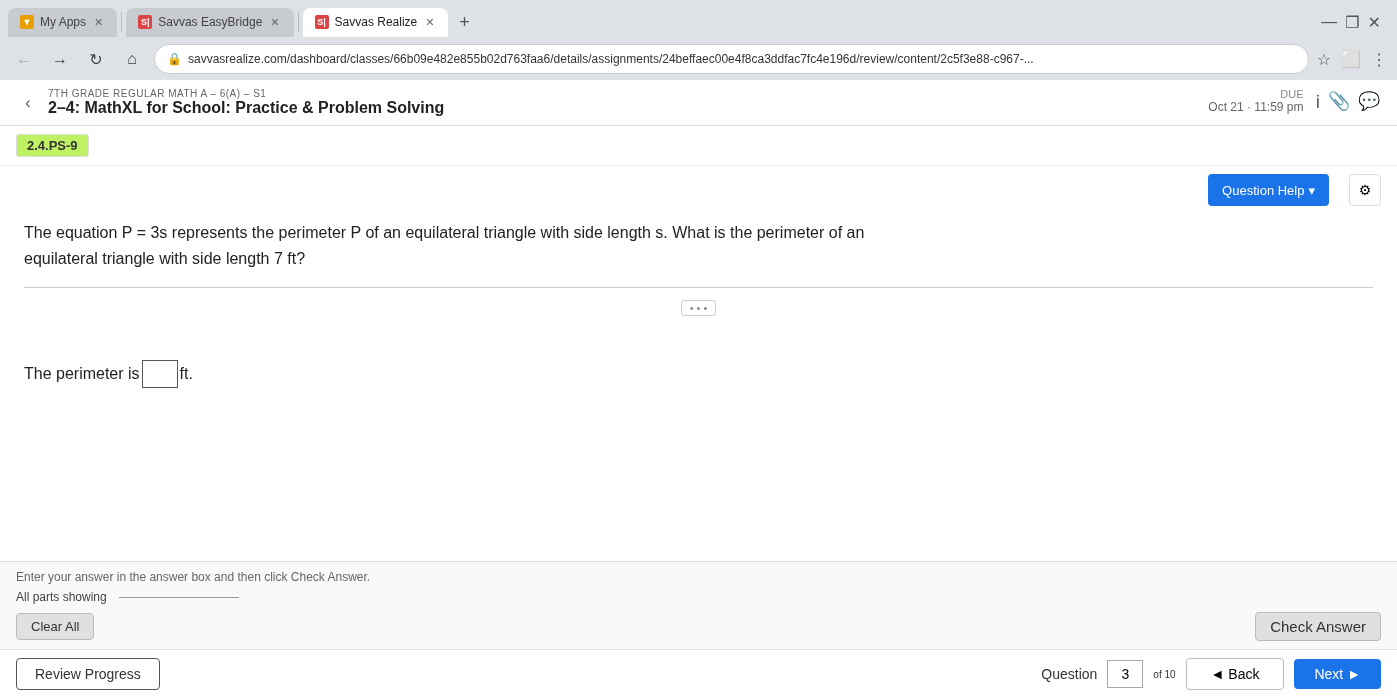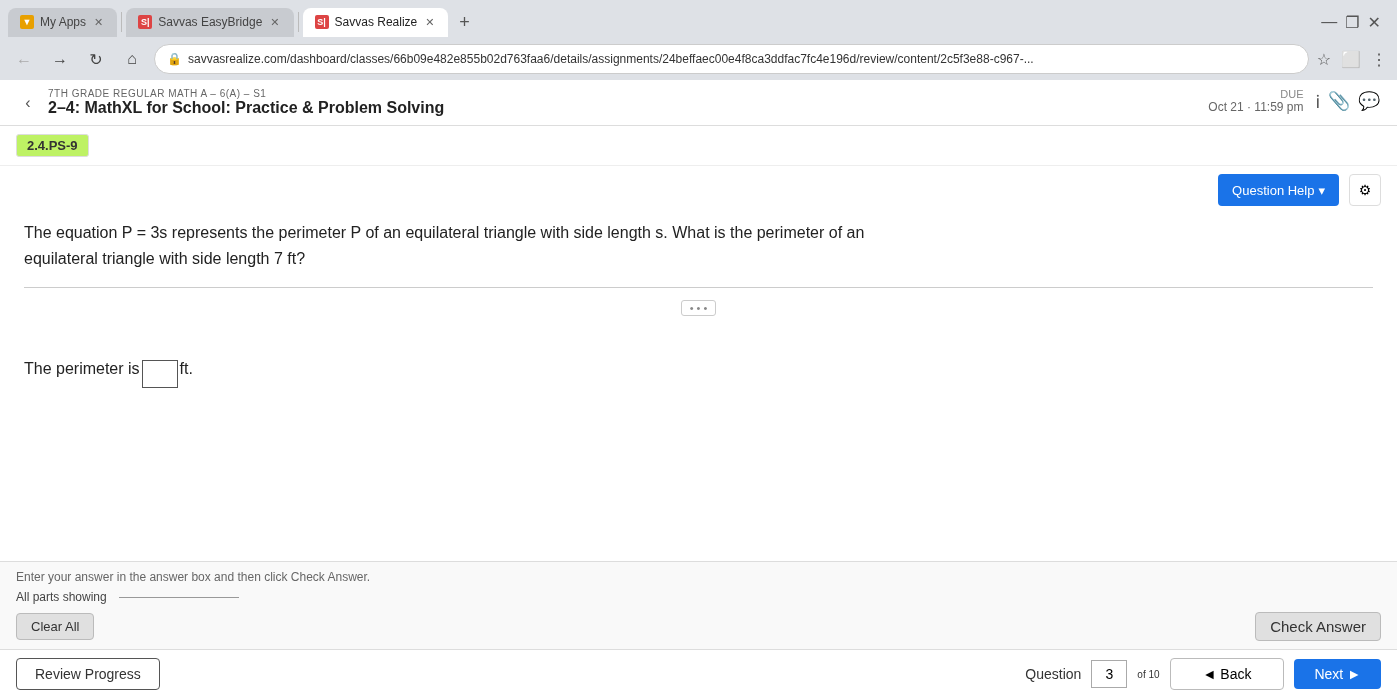--- a/index.html
+++ b/index.html
@@ -39,48 +39,48 @@
     .due-info { text-align: right; font-size: 12px; color: #666; }
     .due-label { font-size: 11px; color: #888; }
     .header-icons { display: flex; gap: 8px; align-items: center; }
     .header-icon { font-size: 18px; color: #555; cursor: pointer; }
 
     
     .question-label-bar { padding: 8px 16px; border-bottom: 1px solid #eee; }
     .question-section-label { font-size: 13px; font-weight: bold; color: #333; background: #bef264; display: inline-block; padding: 3px 10px; border: 1px solid #ddd; border-radius: 3px; }
 
     
-    .question-toolbar { display: flex; justify-content: flex-end; padding: 8px 16px 4px; gap: 10px; }
+    .question-toolbar { display: flex; justify-content: flex-end; padding: 8px 16px 4px; gap: 20px; }
     .question-help-btn { background: #1a73e8; color: white; border: none; padding: 6px 14px; border-radius: 4px; cursor: pointer; font-size: 13px; display: flex; align-items: center; gap: 4px; }
     .settings-icon-btn { width: 32px; height: 32px; border: 1px solid #ddd; border-radius: 4px; display: flex; align-items: center; justify-content: center; cursor: pointer; background: #fff; }
 
     .question-content { padding: 10px 24px 10px 24px; flex: 1; }
     .question-text { font-size: 16px; color: #222; line-height: 1.6; margin-bottom: 16px; }
     .question-divider { border: none; border-top: 1px solid #ccc; margin: 12px 0; }
-    .answer-area { font-size: 16px; color: #222; display: flex; gap: 2px; margin-top: 44px; }
+    .answer-area { font-size: 16px; color: #222; display: flex; align-items: center; gap: 2px; margin-top: 44px; }
     .answer-input { width: 36px; height: 28px; border: 1px solid #555; text-align: center; font-size: 15px; }
 
     
     .bottom-bar { border-top: 1px solid #ddd; padding: 8px 16px; background: #f9f9f9; }
     .hint-text { font-size: 12px; color: #666; margin-bottom: 6px; }
     .parts-row { display: flex; align-items: center; gap: 12px; margin-bottom: 8px; }
     .parts-label { font-size: 12px; color: #444; }
     .parts-divider { flex: 0 0 120px; border-top: 1px solid #999; }
     .action-row { display: flex; align-items: center; justify-content: space-between; }
     .clear-all-btn { background: #e0e0e0; color: #333; border: 1px solid #bbb; padding: 5px 14px; border-radius: 4px; cursor: pointer; font-size: 13px; }
     .check-answer-btn { background: #e0e0e0; color: #333; border: 1px solid #bbb; padding: 5px 14px; border-radius: 4px; cursor: pointer; font-size: 15px; }
 
     
     .bottom-nav { border-top: 1px solid #ddd; padding: 8px 16px; background: #fff; display: flex; align-items: center; justify-content: space-between; }
     .review-progress-btn { border: 1px solid #555; background: #fff; padding: 7px 18px; border-radius: 4px; cursor: pointer; font-size: 14px; color: #333; }
     .question-nav { display: flex; align-items: center; gap: 10px; }
     .question-nav-label { font-size: 14px; color: #333; }
     .question-number-input { width: 36px; height: 28px; border: 1px solid #aaa; text-align: center; font-size: 14px; }
     .question-nav-of { font-size: 10px; color: #333; }
-    .back-btn { background: #fff; border: 1px solid #bbb; padding: 7px 32px; border-radius: 4px; cursor: pointer; font-size: 14px; display: flex; align-items: center; gap: 4px; }
+    .back-btn { background: #fff; border: 1px solid #bbb; padding: 7px 24px; border-radius: 4px; cursor: pointer; font-size: 14px; display: flex; align-items: center; gap: 4px; }
     .next-btn { background: #1a73e8; color: white; border: none; padding: 7px 20px; border-radius: 4px; cursor: pointer; font-size: 14px; display: flex; align-items: center; gap: 4px; }
   </style>
 </head>
 <body>
 
 <div class="browser-chrome">
   <div class="tab-bar">
 
     <div class="tab inactive">
       <span class="tab-favicon">▼</span>

